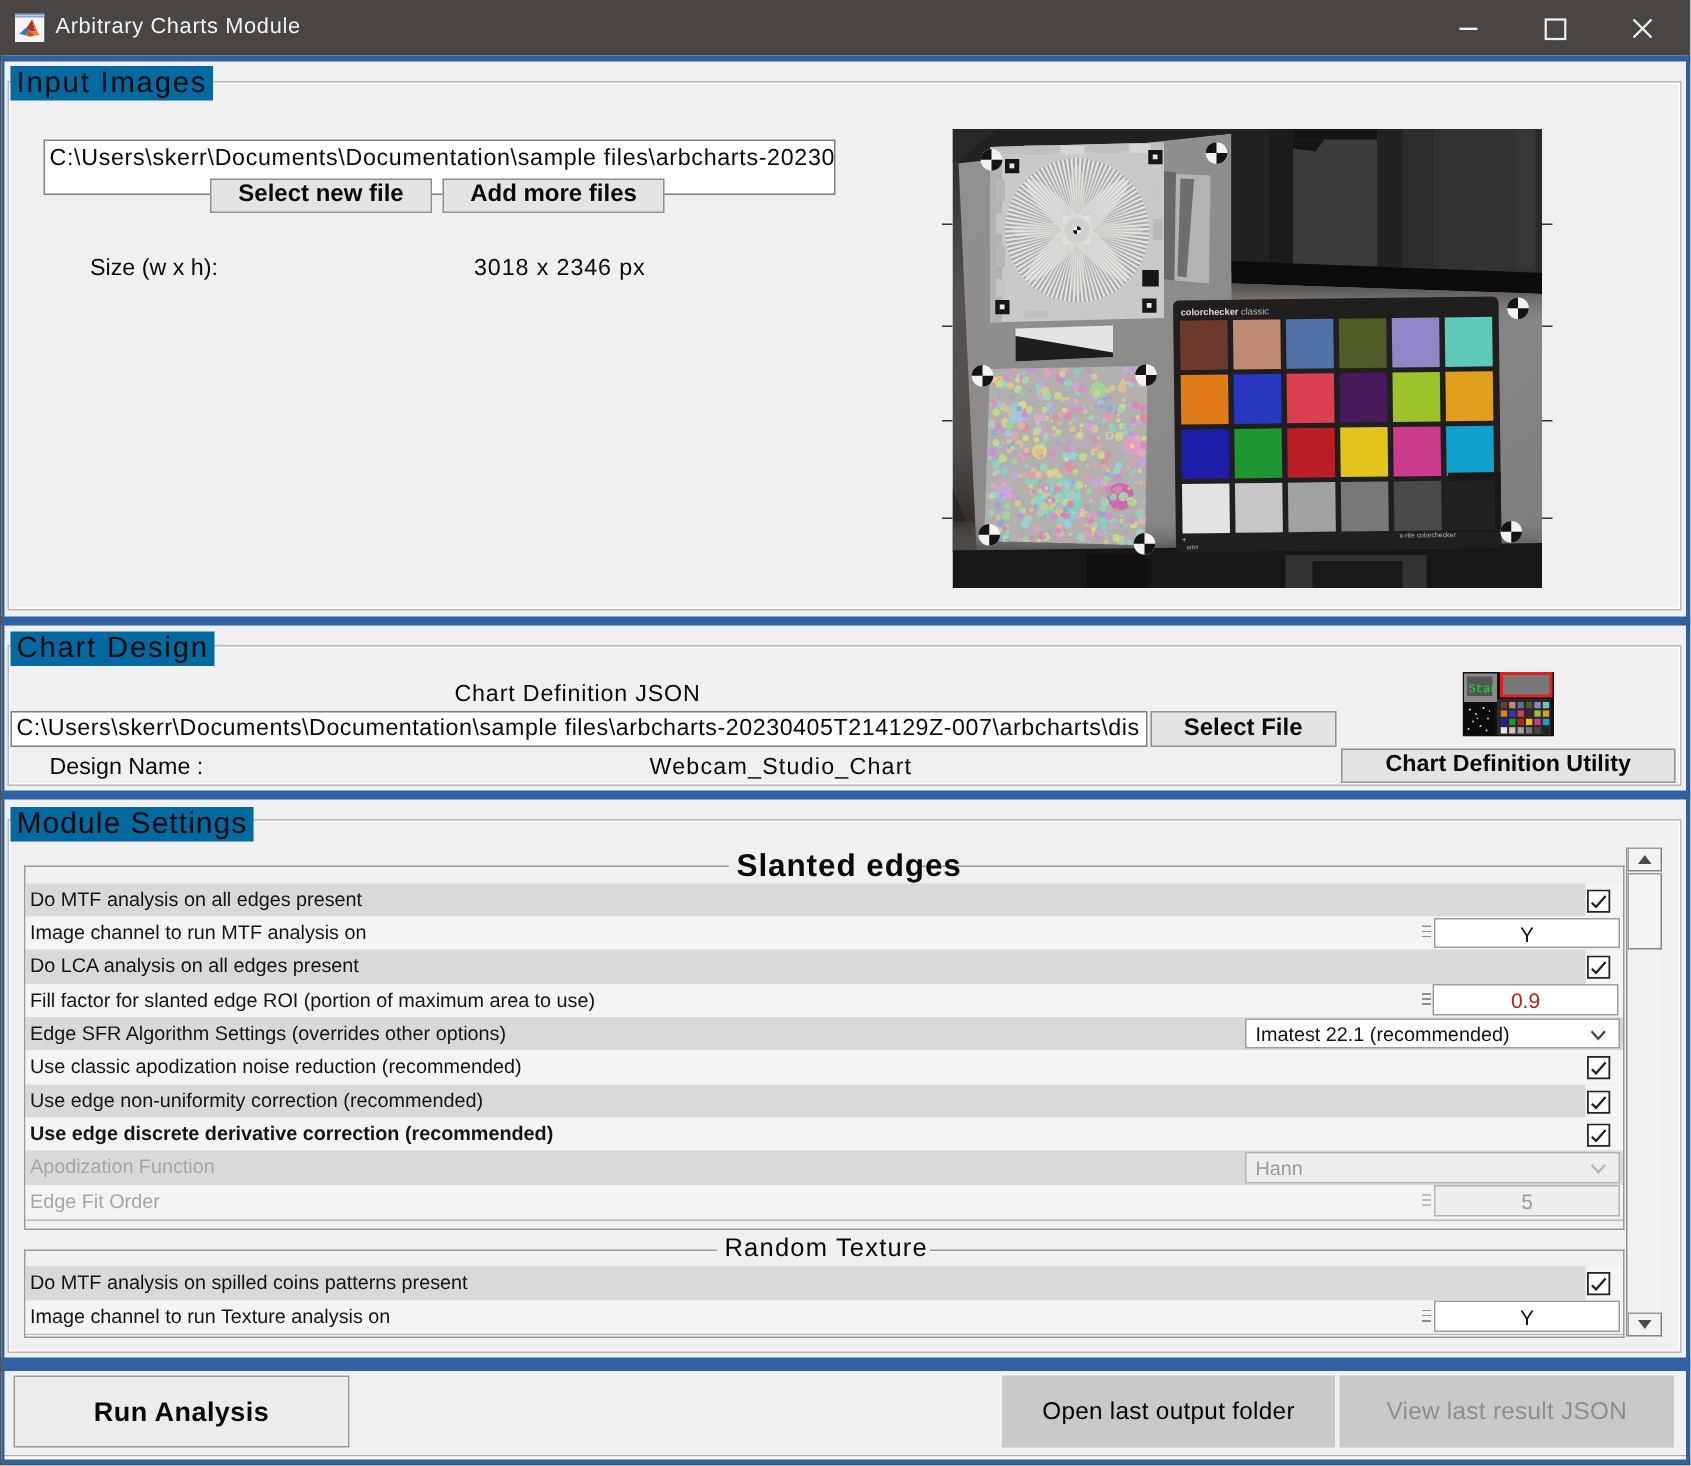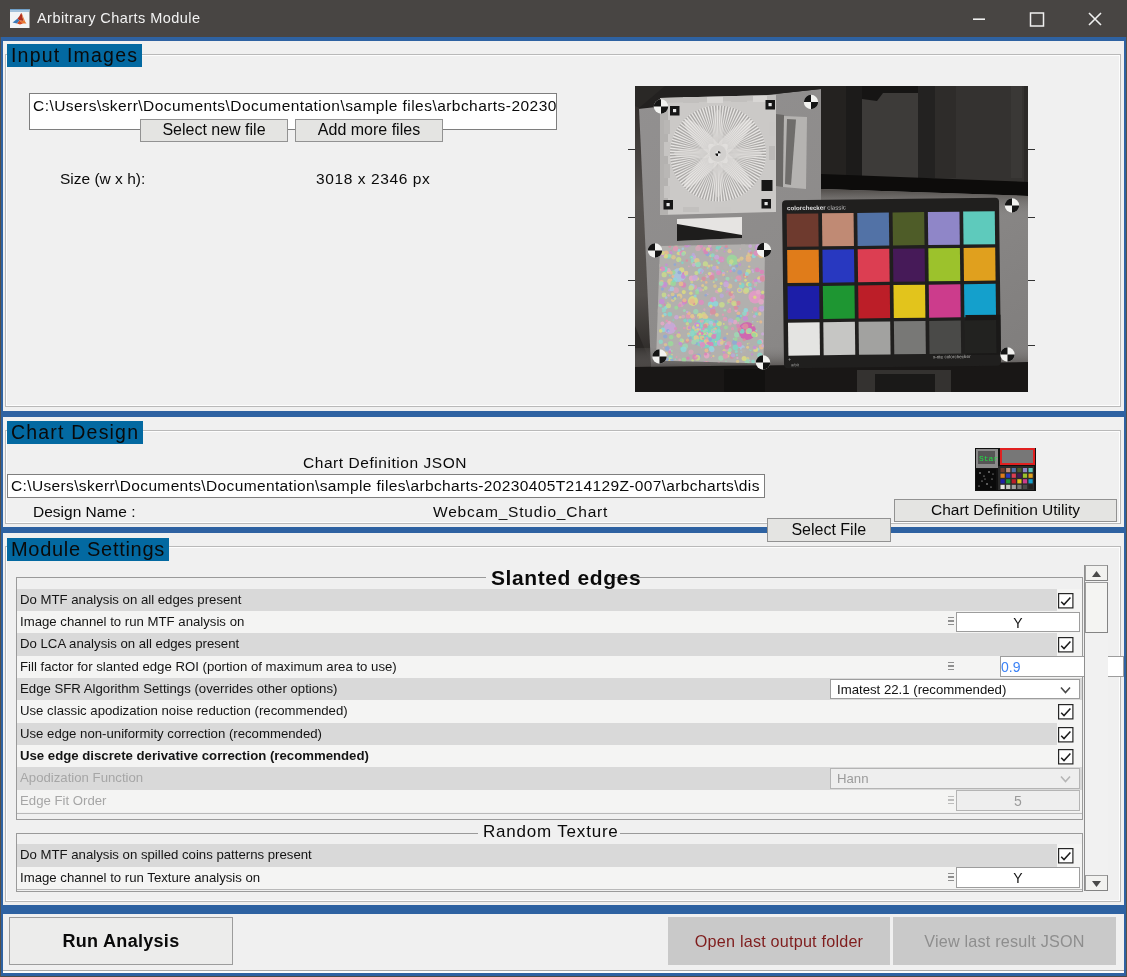--- a/index.html
+++ b/index.html
@@ -1,19 +1,19 @@
 <!DOCTYPE html>
 <html><head><meta charset="utf-8"><style>
 * { margin:0; padding:0; box-sizing:border-box; }
 html,body { width:1127px; height:977px; overflow:hidden; }
 body { font-family:"Liberation Sans", sans-serif; background:#f0f0f0; position:relative; }
 .abs { position:absolute; }
 .gbox { position:absolute; border:1px solid #b9b9b9; box-shadow:inset 0 0 0 1px #fdfdfd; }
 .gtitle { position:absolute; background:#0369a1; padding:0 4px; color:#0a0a0a; }
-.btn { position:absolute; background:#e4e4e2; border:1px solid #929292; color:#0a0a0a; text-align:center; }
+.btn { position:absolute; background:#e4e4e2; border:1px solid #929292; color:#0a0a0a; text-align:center;font-weight:bold; }
 .fld { position:absolute; background:#fff; border:1px solid #7e7e7e; color:#0a0a0a; white-space:nowrap; overflow:hidden; }
 .lab { position:absolute; color:#0a0a0a; white-space:nowrap; }
 .rowlab { position:absolute; left:20px; font-size:13.2px; line-height:22.35px; white-space:nowrap; }
 .grip { position:absolute; left:948px; width:6px; height:10px;
   background:repeating-linear-gradient(to bottom,#8f8f8f 0 1.2px,transparent 1.2px 3.4px); }
 </style></head><body>
 
 <div class="abs" style="left:0;top:0;width:1127px;height:37px;background:#484543;"></div>
 <div class="abs" style="left:10px;top:8.5px;width:19.5px;height:19px;">
 <svg width="19.5" height="19" viewBox="0 0 19.5 19">
@@ -890,21 +890,21 @@
         <circle cx="372.5" cy="268.5" r="7.2" fill="#f2f2f0"></circle>
         <path d="M372.5,268.5 L372.5,261.3 A7.2,7.2 0 0 0 365.3,268.5 Z" fill="#141414"></path>
         <path d="M372.5,268.5 L372.5,275.7 A7.2,7.2 0 0 0 379.7,268.5 Z" fill="#141414"></path>
       </g>
     </svg>
   </div>
 <div class="gbox" style="left:4.5px;top:430px;width:1116.5px;height:94px;"></div>
 <div class="gtitle" style="left:7px;top:421px;font-size:19.5px;letter-spacing:1.2px;">Chart Design</div>
 <div class="lab" style="left:303px;top:454px;font-size:15.5px;letter-spacing:0.55px;">Chart Definition JSON</div>
 <div class="fld" style="left:7px;top:474.3px;width:758px;height:24px;font-size:15.5px;line-height:22px;padding-left:3px;letter-spacing:0.36px;">C:\Users\skerr\Documents\Documentation\sample files\arbcharts-20230405T214129Z-007\arbcharts\dis</div>
-<div class="btn" style="left:767px;top:474.3px;width:123.5px;height:24px;font-size:16px;line-height:22px;margin-top:44px;">Select File</div>
+<div class="btn" style="left:767px;top:474.3px;width:123.5px;height:24px;font-size:16px;line-height:22px;">Select File</div>
 <div class="lab" style="left:33px;top:503px;font-size:15.5px;">Design Name :</div>
 <div class="lab" style="left:433px;top:503px;font-size:15.5px;letter-spacing:0.8px;">Webcam_Studio_Chart</div>
 <div class="abs" style="left:975px;top:448px;width:61px;height:43px;">
 <svg width="61" height="43" viewBox="0 0 61 43">
 <rect x="0" y="0" width="61" height="43" fill="#111"></rect>
 <rect x="1" y="1" width="22" height="19" fill="#8a8a8a"></rect>
 <rect x="3" y="3" width="17" height="13" fill="#555"></rect>
 <text x="4" y="13" font-family="Liberation Mono, monospace" font-size="8" fill="#22dd44">Star</text>
 <rect x="26" y="1" width="33" height="15" fill="#777" stroke="#e02020" stroke-width="2"></rect>
 <rect x="1" y="21" width="20" height="21" fill="#0a0a0a"></rect>
@@ -970,21 +970,21 @@
 <div style="position:absolute;left:16.5px;top:633.30px;width:1065px;height:22.35px;background:#d9d9d9;"></div>
 <div class="rowlab" style="top:633.30px;color:#141414;">Do LCA analysis on all edges present</div>
 <div style="position:absolute;left:1056.5px;top:633.30px;width:25px;height:22.35px;background:#f4f4f3;"></div>
 <div style="position:absolute;left:1057.5px;top:637.20px;width:16px;height:16px;"><svg width="16" height="16" viewBox="0 0 16 16">
       <rect x="0.6" y="0.6" width="14.3" height="14.3" fill="#fff" stroke="#262626" stroke-width="1.2"></rect>
       <path d="M3.2 8.8 L6.0 11.6 L12.4 4.4" fill="none" stroke="#1c1c1c" stroke-width="1.5"></path>
     </svg></div>
 <div style="position:absolute;left:16.5px;top:655.65px;width:1065px;height:22.35px;background:#f4f4f3;"></div>
 <div class="rowlab" style="top:655.65px;color:#141414;">Fill factor for slanted edge ROI (portion of maximum area to use)</div>
 <div class="grip" style="top:661.65px;opacity:1;"></div>
-<div style="position:absolute;left:1000px;top:656.35px;width:124px;height:20.55px;background:#ffffff;border:1px solid #9d9d9d;font-size:14px;color:#3b82f6;text-align:left;line-height:20.15px;">0.9</div>
+<div style="position:absolute;left:955px;top:656.35px;width:124px;height:20.55px;background:#ffffff;border:1px solid #9d9d9d;font-size:14px;color:#b91c1c;text-align:center;line-height:20.15px;">0.9</div>
 <div style="position:absolute;left:16.5px;top:678.00px;width:1065px;height:22.35px;background:#d9d9d9;"></div>
 <div class="rowlab" style="top:678.00px;color:#141414;">Edge SFR Algorithm Settings (overrides other options)</div>
 <div style="position:absolute;left:830px;top:678.70px;width:250px;height:20.55px;background:#ffffff;border:1px solid #9d9d9d;font-size:13.2px;color:#121212;padding-left:6px;line-height:20.15px;box-sizing:border-box;">Imatest 22.1 (recommended)<svg style="position:absolute;right:8px;top:6px" width="11" height="8" viewBox="0 0 11 8">
       <path d="M1 1.5 L5.5 6.5 L10 1.5" fill="none" stroke="#4a4a4a" stroke-width="1.6"></path>
     </svg></div>
 <div style="position:absolute;left:16.5px;top:700.35px;width:1065px;height:22.35px;background:#f4f4f3;"></div>
 <div class="rowlab" style="top:700.35px;color:#141414;">Use classic apodization noise reduction (recommended)</div>
 <div style="position:absolute;left:1056.5px;top:700.35px;width:25px;height:22.35px;background:#f4f4f3;"></div>
 <div style="position:absolute;left:1057.5px;top:704.25px;width:16px;height:16px;"><svg width="16" height="16" viewBox="0 0 16 16">
       <rect x="0.6" y="0.6" width="14.3" height="14.3" fill="#fff" stroke="#262626" stroke-width="1.2"></rect>
@@ -1031,13 +1031,13 @@
 <div style="position:absolute;left:956px;top:867.35px;width:124px;height:20.55px;background:#ffffff;border:1px solid #9d9d9d;font-size:14px;color:#121212;text-align:center;line-height:20.15px;">Y</div>
 <div class="abs" style="left:1083.5px;top:565px;width:24px;height:325.5px;background:#f1f1f1;border-left:1px solid #8e8e8e;"></div>
 <div class="abs" style="left:1084.5px;top:565px;width:23px;height:16px;background:#f2f2f0;border:1px solid #9d9d9d;border-right:1.5px solid #848484;border-bottom:1.5px solid #848484;"><svg width="21" height="12" viewBox="0 0 21 12">
       <path d="M10.5 3 L15 9 L6 9 Z" fill="#4a4a4a"></path>
     </svg></div>
 <div class="abs" style="left:1084.5px;top:582px;width:23px;height:51px;background:#f4f4f2;border:1px solid #9d9d9d;border-right:1.5px solid #848484;border-bottom:1.5px solid #848484;"></div>
 <div class="abs" style="left:1084.5px;top:875px;width:23px;height:15.5px;background:#f2f2f0;border:1px solid #9d9d9d;border-right:1.5px solid #848484;border-bottom:1.5px solid #848484;"><svg width="21" height="12" viewBox="0 0 21 12">
       <path d="M10.5 9 L15 3 L6 3 Z" fill="#4a4a4a"></path>
     </svg></div>
 <div class="abs" style="left:9px;top:917px;width:224px;height:48px;background:#ececeb;border:1px solid #9c9c9c;text-align:center;line-height:46px;font-size:18px;letter-spacing:0.3px;font-weight:bold;color:#0a0a0a;">Run Analysis</div>
-<div class="abs" style="left:668px;top:917px;width:222px;height:48px;background:#c9c9c9;text-align:center;line-height:48px;font-size:16.2px;letter-spacing:0.2px;color:#7f1d1d;">Open last output folder</div>
+<div class="abs" style="left:668px;top:917px;width:222px;height:48px;background:#c9c9c9;text-align:center;line-height:48px;font-size:16.2px;letter-spacing:0.2px;color:#000000;">Open last output folder</div>
 <div class="abs" style="left:893px;top:917px;width:223px;height:48px;background:#c9c9c9;text-align:center;line-height:48px;font-size:16.2px;letter-spacing:0.2px;color:#8e8e8e;">View last result JSON</div>
 </body></html>

